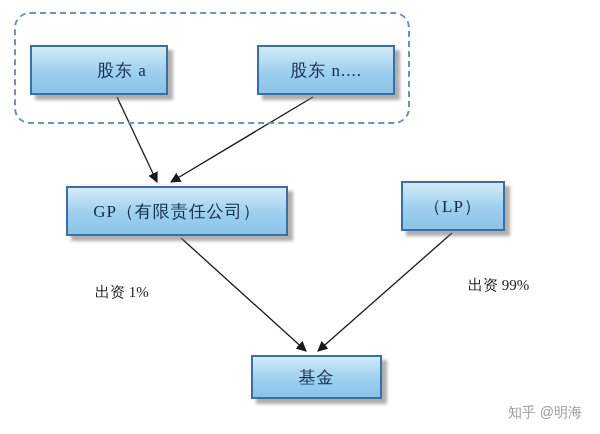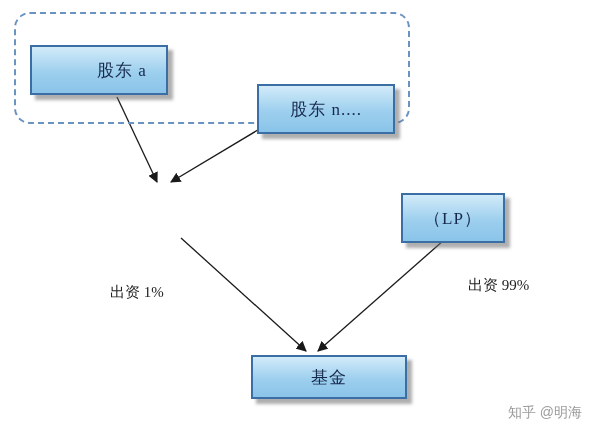--- a/index.html
+++ b/index.html
@@ -49,31 +49,31 @@
     justify-content: center;
     background: linear-gradient(to bottom, var(--box-fill-top) 0%, var(--box-fill) 55%, #8ac4e9 100%);
     border: 2px solid var(--box-border);
     box-shadow: 5px 5px 3px rgba(110,110,110,0.55);
     color: var(--box-text);
     font-size: 17px;
     letter-spacing: 1px;
     white-space: nowrap;
   }
   .box-shareholder-a { left: 30px;  top: 45px;  width: 138px; height: 50px; padding-left: 46px; }
-  .box-shareholder-n { left: 257px; top: 45px;  width: 138px; height: 50px; margin-top: 39px; }
+  .box-shareholder-n { left: 257px; top: 45px;  width: 138px; height: 50px; }
   .box-gp            { left: 66px;  top: 186px; width: 222px; height: 50px; }
-  .box-lp            { left: 401px; top: 181px; width: 104px; height: 50px; margin-top: 12px; }
-  .box-fund          { left: 251px; top: 355px; width: 156px; height: 44px; }
+  .box-lp            { left: 401px; top: 181px; width: 104px; height: 50px; }
+  .box-fund          { left: 251px; top: 355px; width: 131px; height: 44px; }
   .edge-label {
     position: absolute;
     color: var(--label-text);
     font-size: 15px;
     white-space: nowrap;
   }
-  .label-gp { left: 110px;  top: 283px; }
+  .label-gp { left: 95px;  top: 283px; }
   .label-lp { left: 468px; top: 276px; text-align: center; }
   .watermark {
     position: absolute;
     right: 18px;
     bottom: 12px;
     color: var(--watermark-text);
     font-size: 14px;
     font-family: "Liberation Sans", "DejaVu Sans", sans-serif;
     white-space: nowrap;
   }
@@ -98,20 +98,23 @@
   <div class="dashed-group"></div>
 
   <div class="node-box box-shareholder-a">
     <span>股东 a</span>
   </div>
 
   <div class="node-box box-shareholder-n">
     <span>股东 n....</span>
   </div>
 
+  <div class="node-box box-gp">
+    <span>GP（有限责任公司）</span>
+  </div>
 
   <div class="node-box box-lp">
     <span>（LP）</span>
   </div>
 
   <div class="node-box box-fund">
     <span>基金</span>
   </div>
 
   <div class="edge-label label-gp">出资 1%</div>

